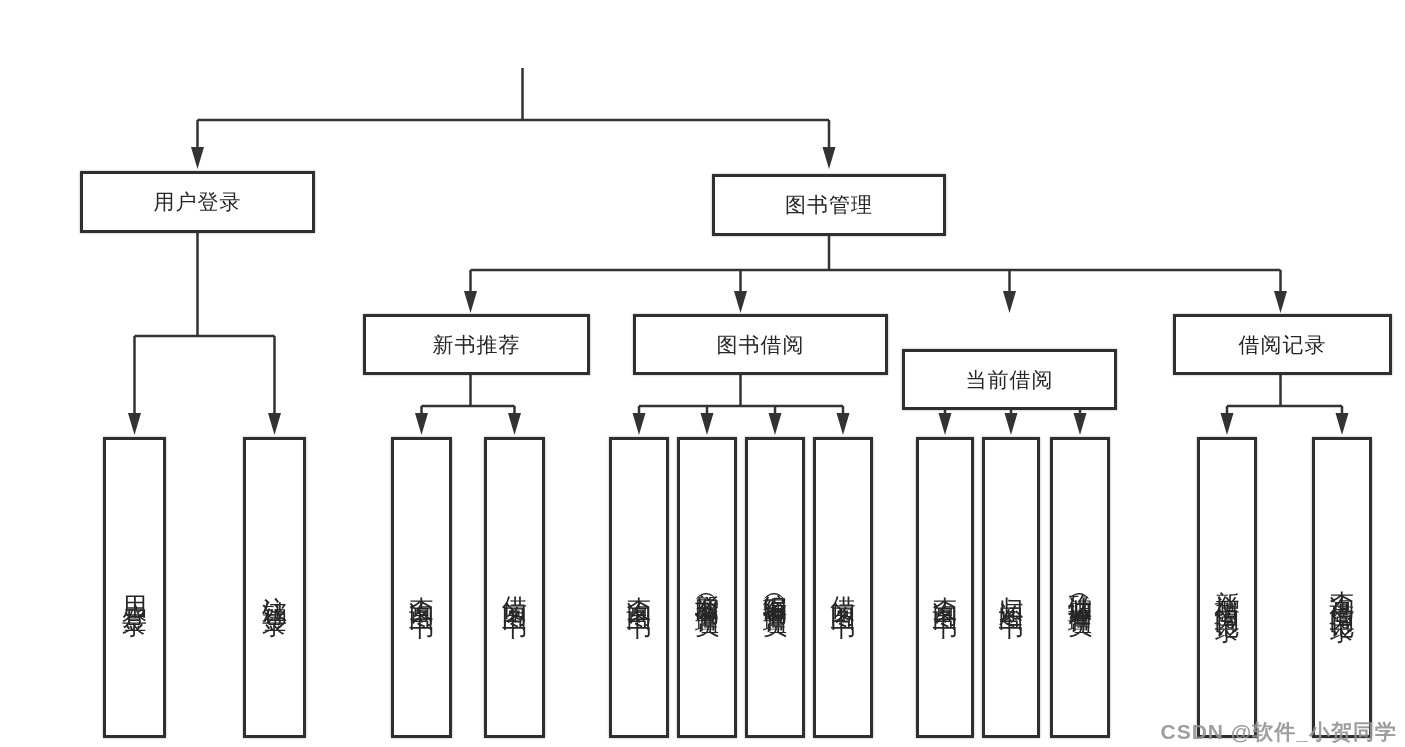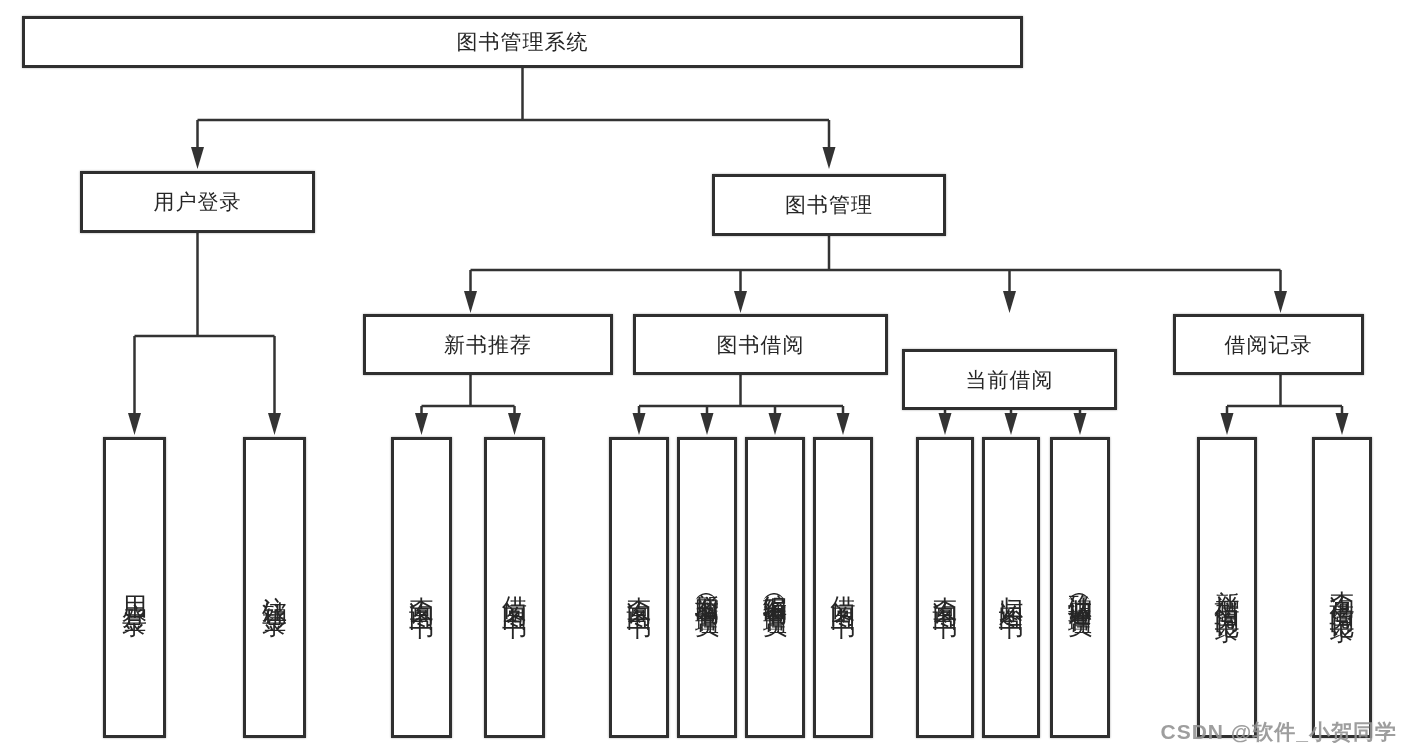--- a/index.html
+++ b/index.html
@@ -88,41 +88,38 @@
       <polygon points="768.5,413 781.5,413 775,435"></polygon>
       <polygon points="836.5,413 849.5,413 843,435"></polygon>
       <polygon points="938.5,413 951.5,413 945,435"></polygon>
       <polygon points="1004.5,413 1017.5,413 1011,435"></polygon>
       <polygon points="1073.5,413 1086.5,413 1080,435"></polygon>
       <polygon points="1220.5,413 1233.5,413 1227,435"></polygon>
       <polygon points="1335.5,413 1348.5,413 1342,435"></polygon>
     </g>
   </svg>
 
-  <div class="node h-node" style="left:22px; top:16px; width:1001px; height:52px;">
-    <span>图书管理系统</span>
-  </div>
 
   <div class="node h-node" style="left:80px; top:171px; width:235px; height:62px;">
     <span>用户登录</span>
   </div>
   <div class="node h-node" style="left:712px; top:174px; width:234px; height:62px;">
     <span>图书管理</span>
   </div>
 
-  <div class="node h-node" style="left:363px; top:314px; width:250px; height:61px;">
+  <div class="node h-node" style="left:363px; top:314px; width:227px; height:61px;">
     <span>新书推荐</span>
   </div>
   <div class="node h-node" style="left:633px; top:314px; width:255px; height:61px;align-items:center;">
     <span>图书借阅</span>
   </div>
   <div class="node h-node" style="left:902px; top:314px; width:215px; height:61px;margin-top:35px;">
     <span>当前借阅</span>
   </div>
-  <div class="node h-node" style="left:1173px; top:314px; width:191px; height:61px;">
+  <div class="node h-node" style="left:1173px; top:314px; width:219px; height:61px;">
     <span>借阅记录</span>
   </div>
 
   <div class="node v-node" style="left:103px; top:437px; width:63px; height:301px;">
     <span class="vtext">用户登录</span>
   </div>
   <div class="node v-node" style="left:243px; top:437px; width:63px; height:301px;">
     <span class="vtext">注销登录</span>
   </div>
 

